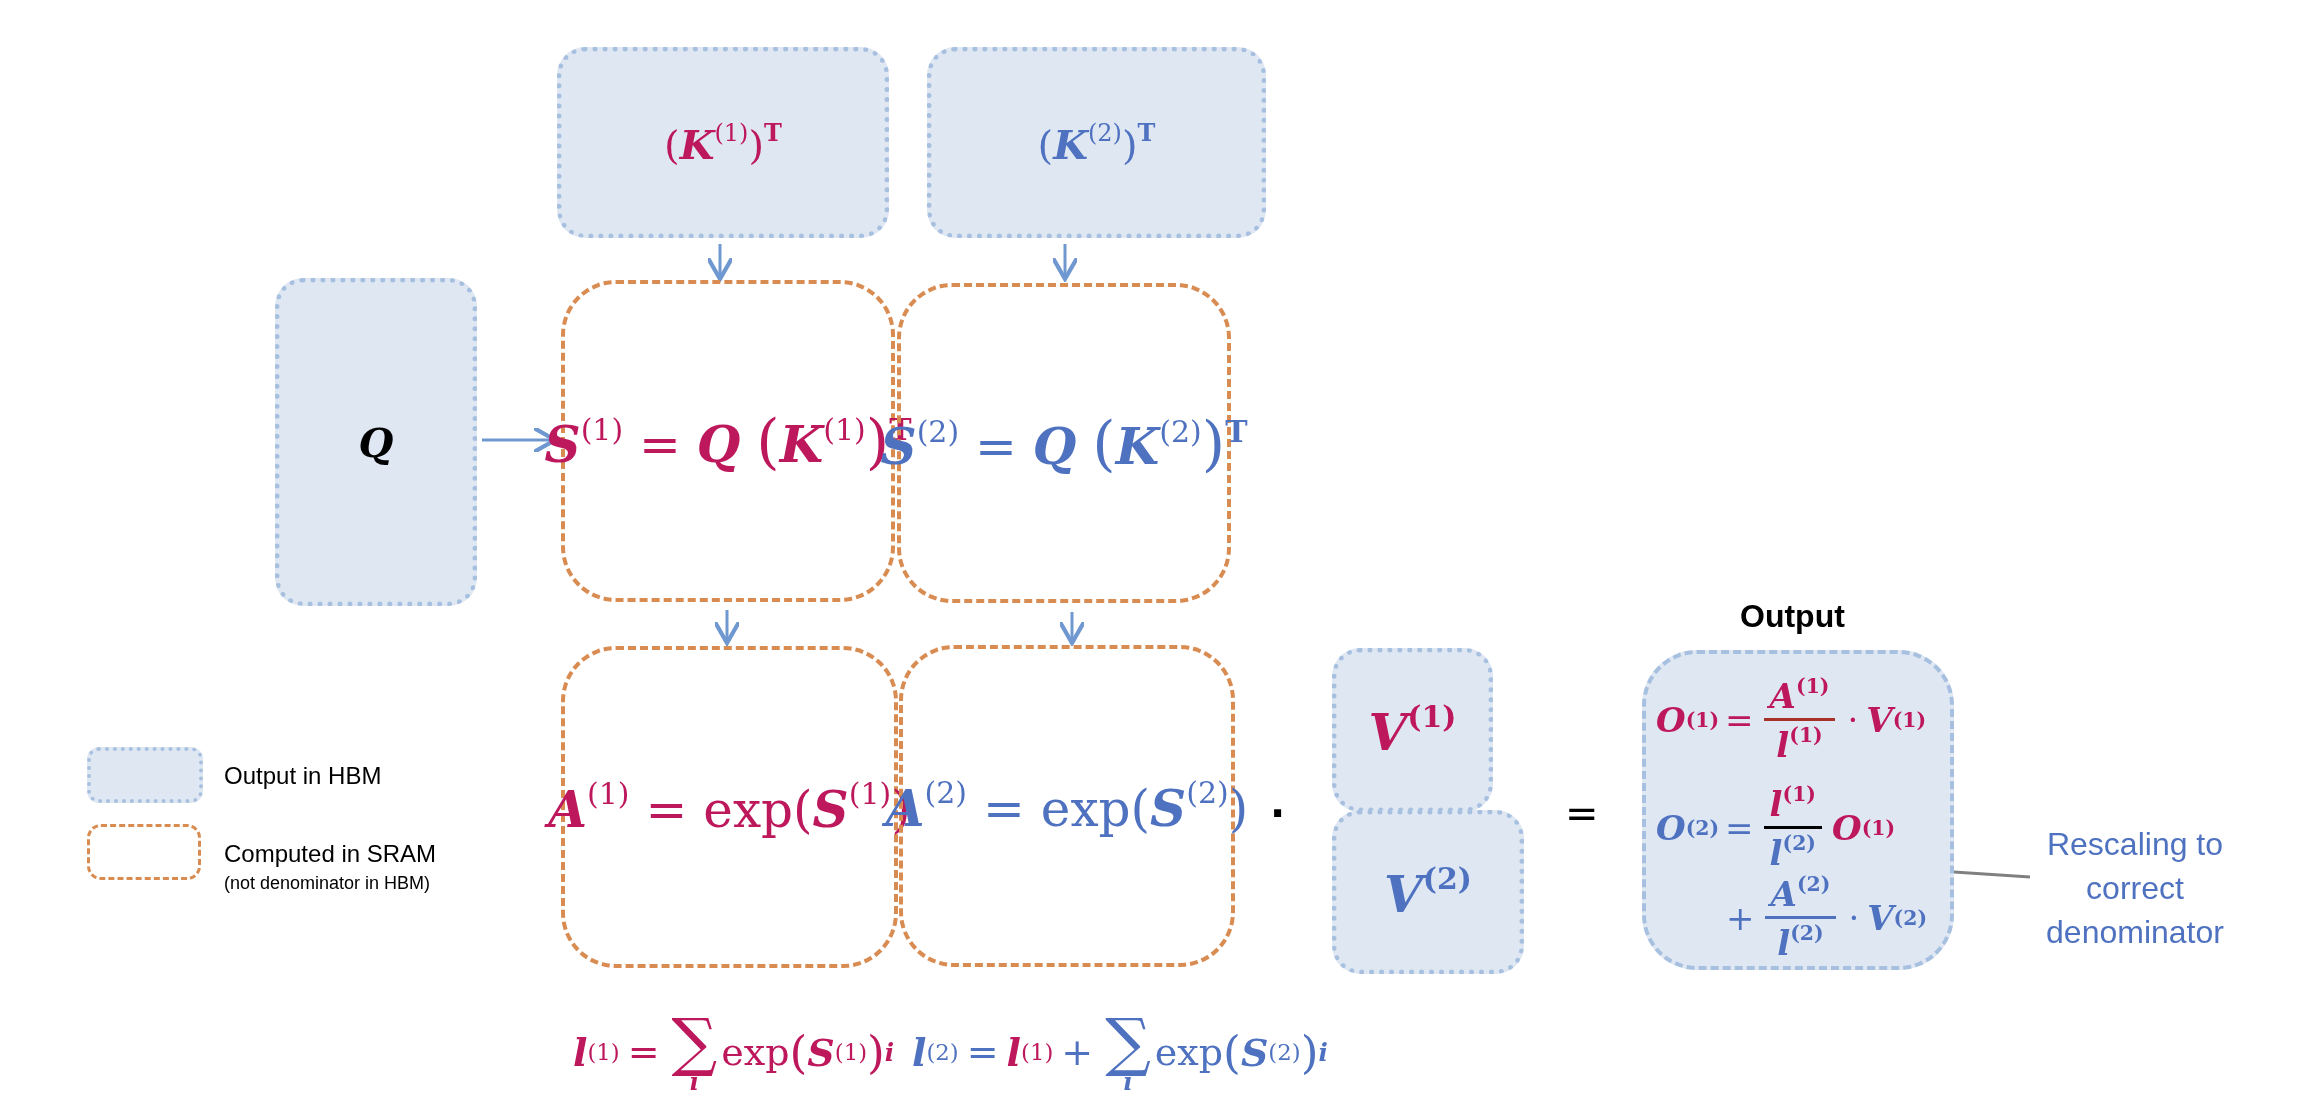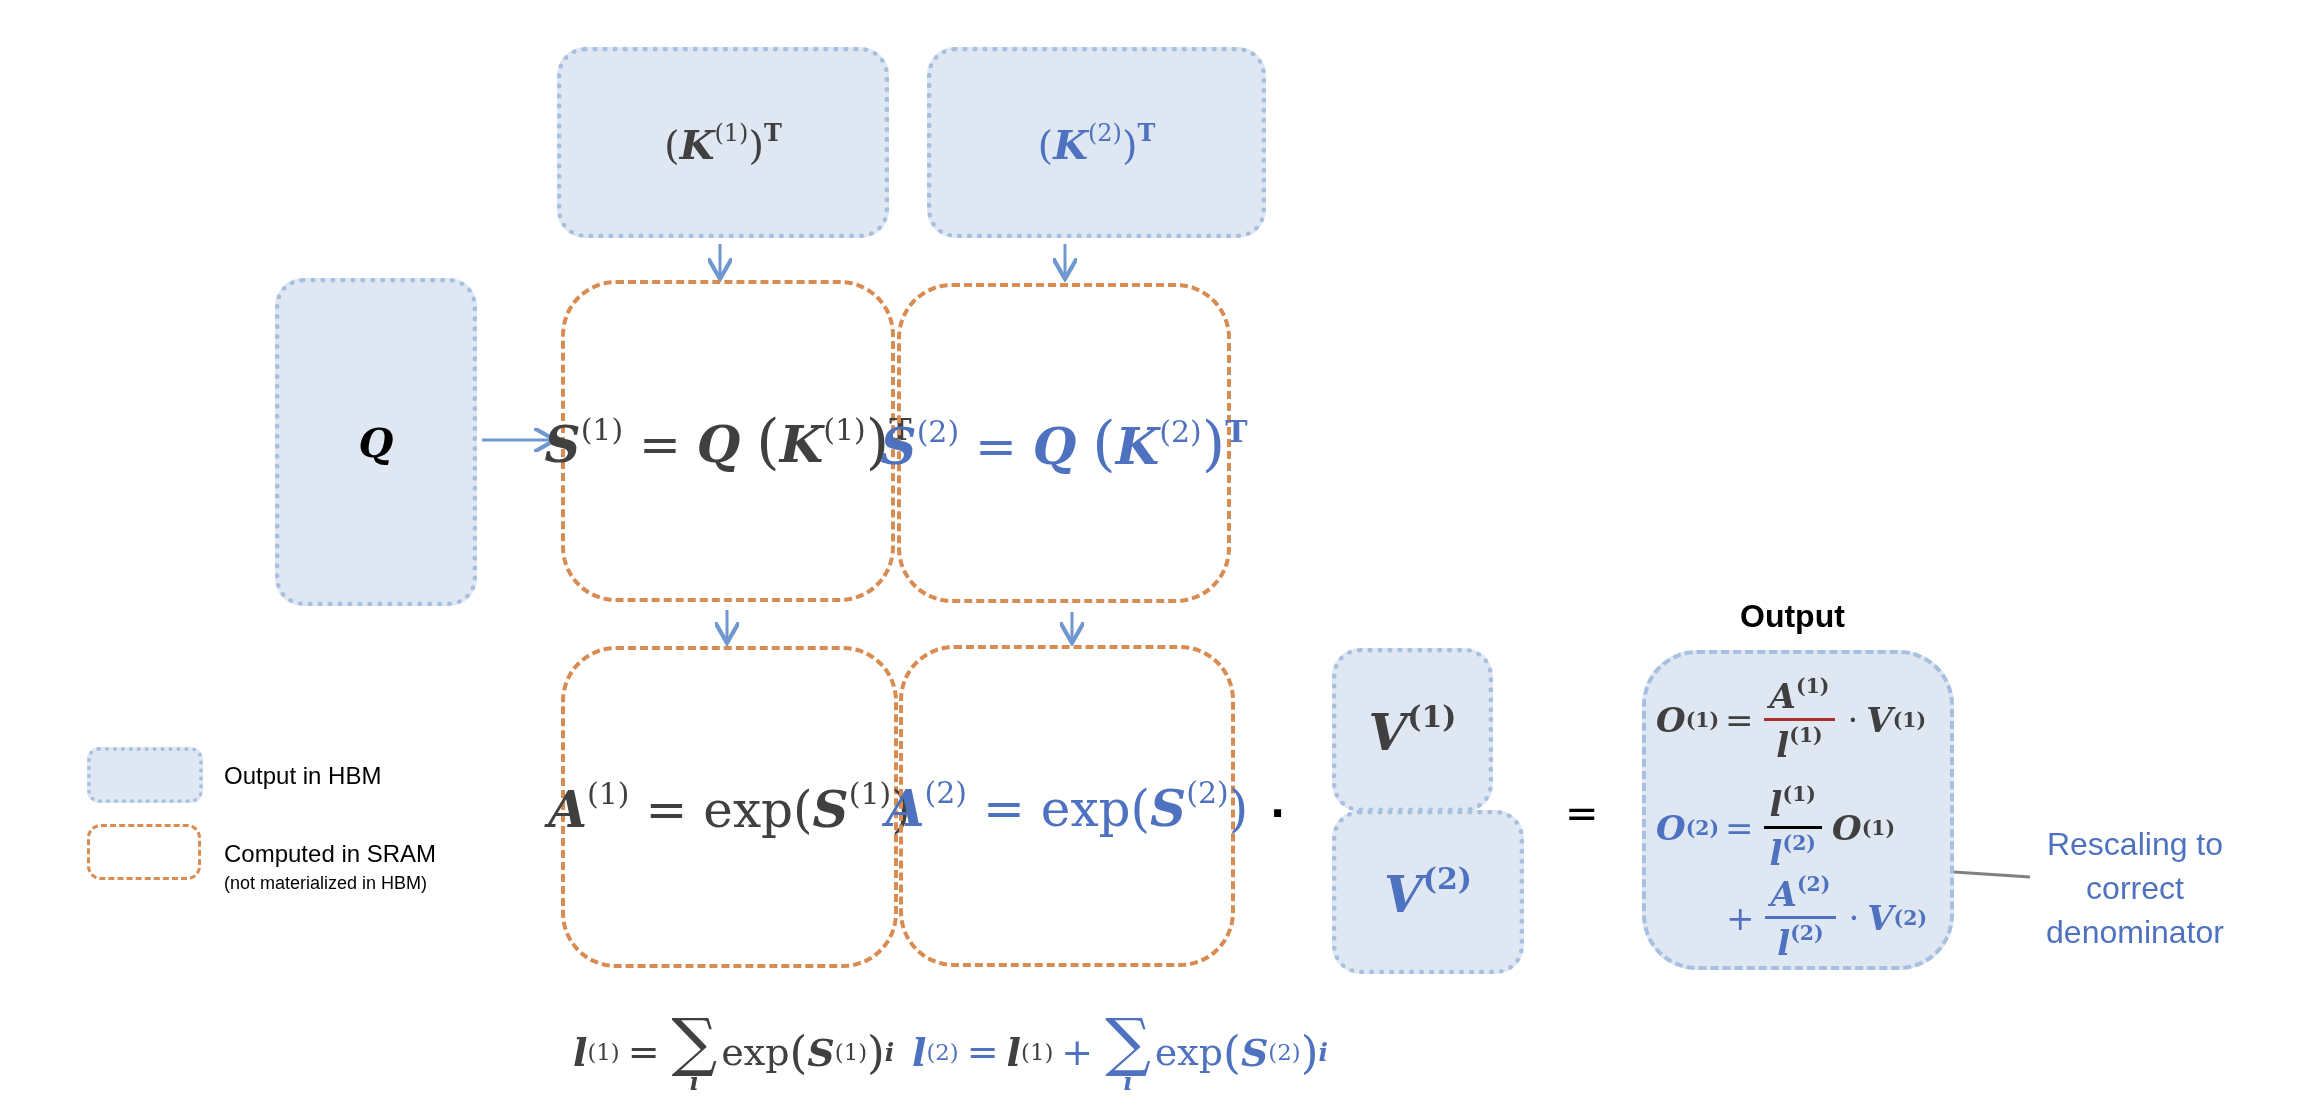--- a/index.html
+++ b/index.html
@@ -6,21 +6,21 @@
   body { width:2320px; height:1114px; position:relative; overflow:hidden;
          font-family:"DejaVu Serif", serif; }
   .hbm { position:absolute; box-sizing:border-box; background:#dfe7f3;
          border:5px dotted #a7c0e0; border-radius:28px; }
   .sram { position:absolute; box-sizing:border-box; background:transparent;
           border:4px dashed #d98c52; border-radius:55px; }
   .outbox { position:absolute; box-sizing:border-box; background:#dfe7f3;
             border:4px dashed #a7c0e0; border-radius:55px; }
   .center { display:flex; align-items:center; justify-content:center; }
   .math { font-family:"DejaVu Serif", serif; white-space:nowrap; }
-  .red { color:#404040; }
+  .red { color:#be185d; }
   .blue { color:#4f72c0; }
   .blk { color:#000; }
   .b { font-weight:bold; font-style:italic; }
   .it { font-style:italic; }
   sup.s { font-size:0.6em; vertical-align:0.75em; font-weight:normal; font-style:normal; }
   sup.sb { font-size:0.6em; vertical-align:0.75em; font-weight:bold; font-style:normal; }
   sub.i { font-size:0.65em; font-style:italic; font-weight:bold; vertical-align:-0.4em; }
   .eq { font-size:50px; }
   .frac { display:inline-flex; flex-direction:column; align-items:center; vertical-align:middle; margin:0 4px;justify-content:space-between; }
   .frac .num { padding:0 6px 2px 6px; }
@@ -208,13 +208,13 @@
     <span class="b">S</span>
     <sup class="s">(2)</sup>
     <span style="font-size:1.2em;">)</span>
     <sub class="i">i</sub>
 </div>
 
 <div class="hbm" style="left:87px; top:747px; width:116px; height:56px; border-radius:12px; border-width:4px;"></div>
 <div class="legend-text" style="left:224px; top:762px; font-size:24px;">Output in HBM</div>
 <div class="sram" style="left:87px; top:824px; width:114px; height:56px; border-radius:14px; border-width:3px;"></div>
 <div class="legend-text" style="left:224px; top:840px; font-size:24px;">Computed in SRAM</div>
-<div class="legend-text" style="left:224px; top:873px; font-size:18px;">(not materialized in HBM)</div>
+<div class="legend-text" style="left:224px; top:873px; font-size:18px;">(not denominator in HBM)</div>
 
 </body></html>

